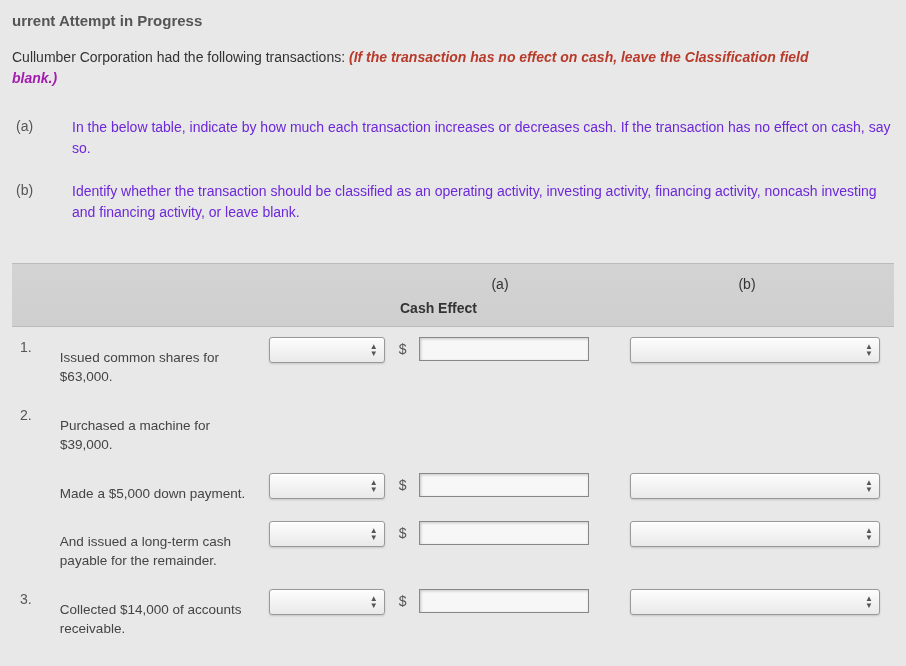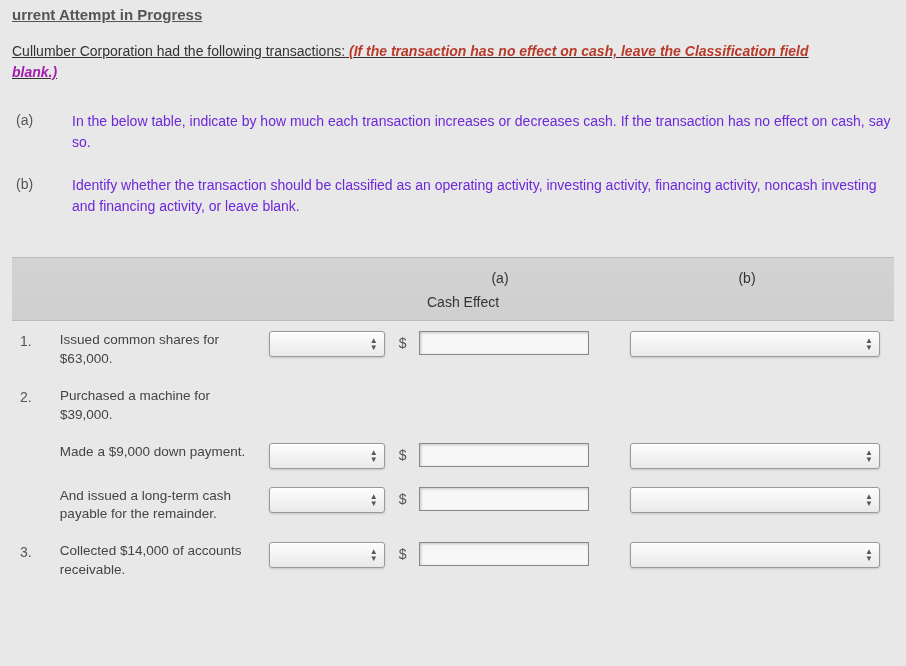--- a/index.html
+++ b/index.html
@@ -12,27 +12,25 @@
       overflow: hidden;
       font-size: 14px;
     }
     .page {
       padding: 0 12px;
     }
     .attempt-header {
       font-weight: bold;
       color: #555;
       font-size: 15px;
-      padding: 6px 0 10px 0;
-      text-decoration: underline;
+      padding: 12px 0 10px 0;
     }
     .prompt {
       padding: 8px 0 6px 0;
       line-height: 1.5;
-      text-decoration: underline;
     }
     .prompt .lead { color: #333; }
     .prompt .red {
       color: #b83a2a;
       font-style: italic;
       font-weight: bold;
     }
     .prompt .blank {
       color: #a21caf;
       font-style: italic;
@@ -79,36 +77,36 @@
       gap: 8px;
     }
     .head-a-top, .head-b-top {
       font-weight: normal;
       color: #333;
       text-align: center;
     }
     .head-a-top { width: 200px; }
     .head-b-top { width: 230px; }
     .head-sub {
-      font-weight: normal;
+      font-weight: bold;
       color: #333;
-      margin-left: 27px;
     }
     .tbl-body .row {
       display: flex;
       align-items: flex-start;
       padding: 10px 8px 8px 8px;
     }
     .num { width: 40px; color: #555; padding-top: 2px; }
     .desc {
       width: 210px;
       color: #444;
       line-height: 1.4;
       font-size: 13.5px;
       padding-right: 10px;
+      margin-top: 12px;
     }
     .dir { width: 130px; padding-right: 14px; padding-top: 0; }
     .cash { width: 232px; display: flex; align-items: center; gap: 6px; }
     .cls { flex: 1; padding-right: 6px; }
     .stepper-select, .class-select {
       width: 100%;
       height: 26px;
       border: 1px solid #999;
       border-radius: 3px;
       background: linear-gradient(#fdfdfd, #e9e9e9);
@@ -215,21 +213,21 @@
       <div class="row">
         <div class="num">2.</div>
         <div class="desc">Purchased a machine for $39,000.</div>
         <div class="dir"></div>
         <div class="cash"></div>
         <div class="cls"></div>
       </div>
 
       <div class="row subrow">
         <div class="num"></div>
-        <div class="desc">Made a $9,000 down payment.</div>
+        <div class="desc">Made a $5,000 down payment.</div>
         <div class="dir">
           <div class="stepper-select">
             <div class="arrows">
                 <span>▲</span>
                 <span>▼</span>
               </div>
           </div>
         </div>
         <div class="cash">
           <span class="dollar">$</span>

